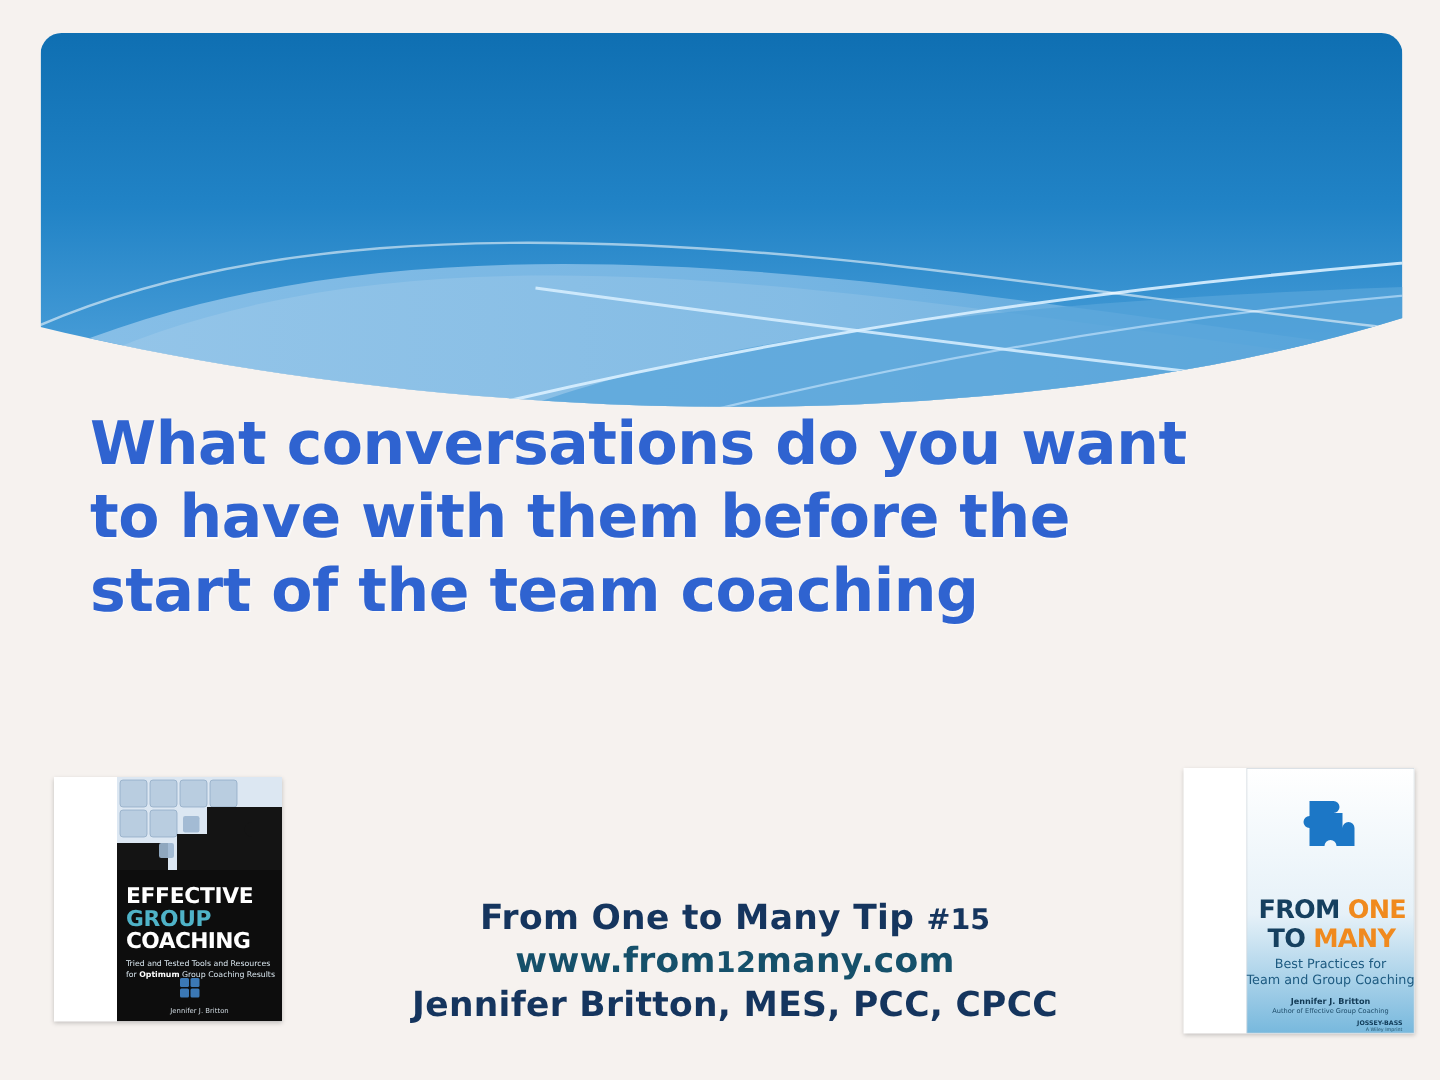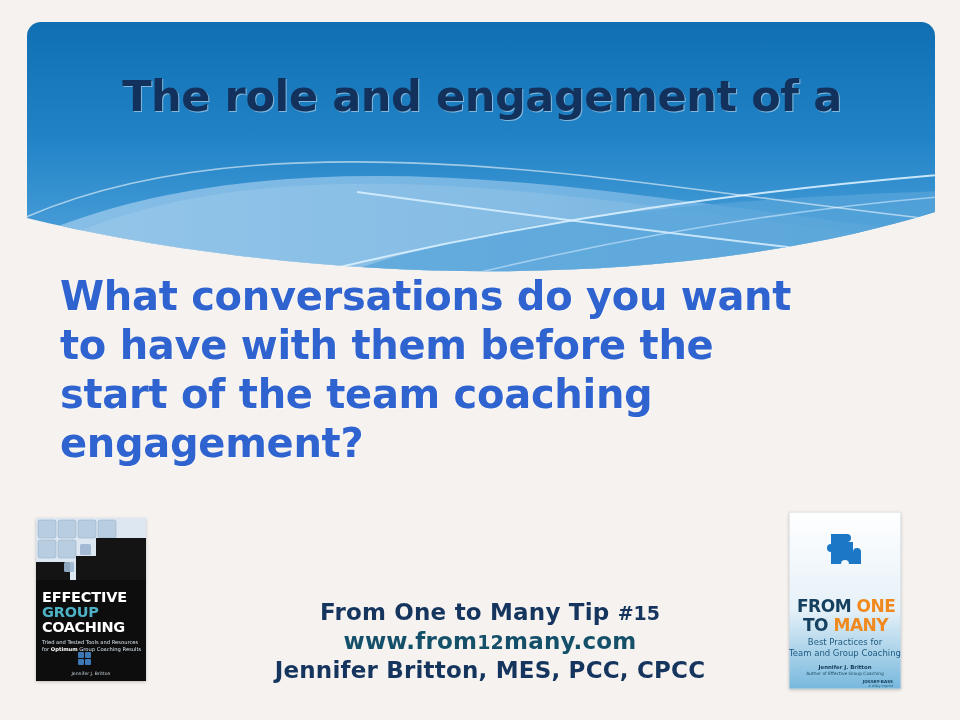--- a/index.html
+++ b/index.html
@@ -115,20 +115,21 @@
     letter-spacing: 0.2px;
   }
 
   
   .book {
     position: absolute;
     z-index: 5;
     box-shadow: 0 1px 3px rgba(0,0,0,0.22);
     overflow: hidden;
     background: #fff;
+    padding-left: 42px;
   }
   .book-left {
     left: 36px;
     top: 518px;
     width: 110px;
     height: 163px;
   }
   .book-right {
     left: 789px;
     top: 512px;
@@ -177,28 +178,26 @@
         <path d="M300,248 C520,196 720,168 948,150" fill="none" stroke="#d9f0ff" stroke-width="2" opacity="0.9"></path>
         <path d="M330,170 C520,196 740,224 948,246" fill="none" stroke="#d9f0ff" stroke-width="2" opacity="0.85"></path>
         <path d="M420,258 C600,214 780,184 948,172" fill="none" stroke="#cfeaff" stroke-width="1.5" opacity="0.6"></path>
 
         <path d="M-40,214 C110,132 320,128 560,154 C700,170 830,190 948,202" fill="none" stroke="#ffffff" stroke-width="1.6" opacity="0.55"></path>
       </g>
     </svg>
   </div>
 
   <div class="headline">
-    <span class="l">The role and engagement of a</span>
   </div>
 
   <div class="question">
     <span class="l">What conversations do you want</span>
     <span class="l">to have with them before the</span>
     <span class="l">start of the team coaching</span>
-    <span class="l">engagement?</span>
   </div>
 
   <div class="credit">
     <div class="credit-line1"><span>From One to Many Tip </span><span class="num">#15</span></div>
     <div class="credit-line2"><span>www.from</span><span class="num">12</span><span>many.com</span></div>
     <div class="credit-line3">Jennifer Britton, MES, PCC, CPCC</div>
   </div>
 
   <div class="book book-left">
     <svg viewBox="0 0 110 163" preserveAspectRatio="none">

